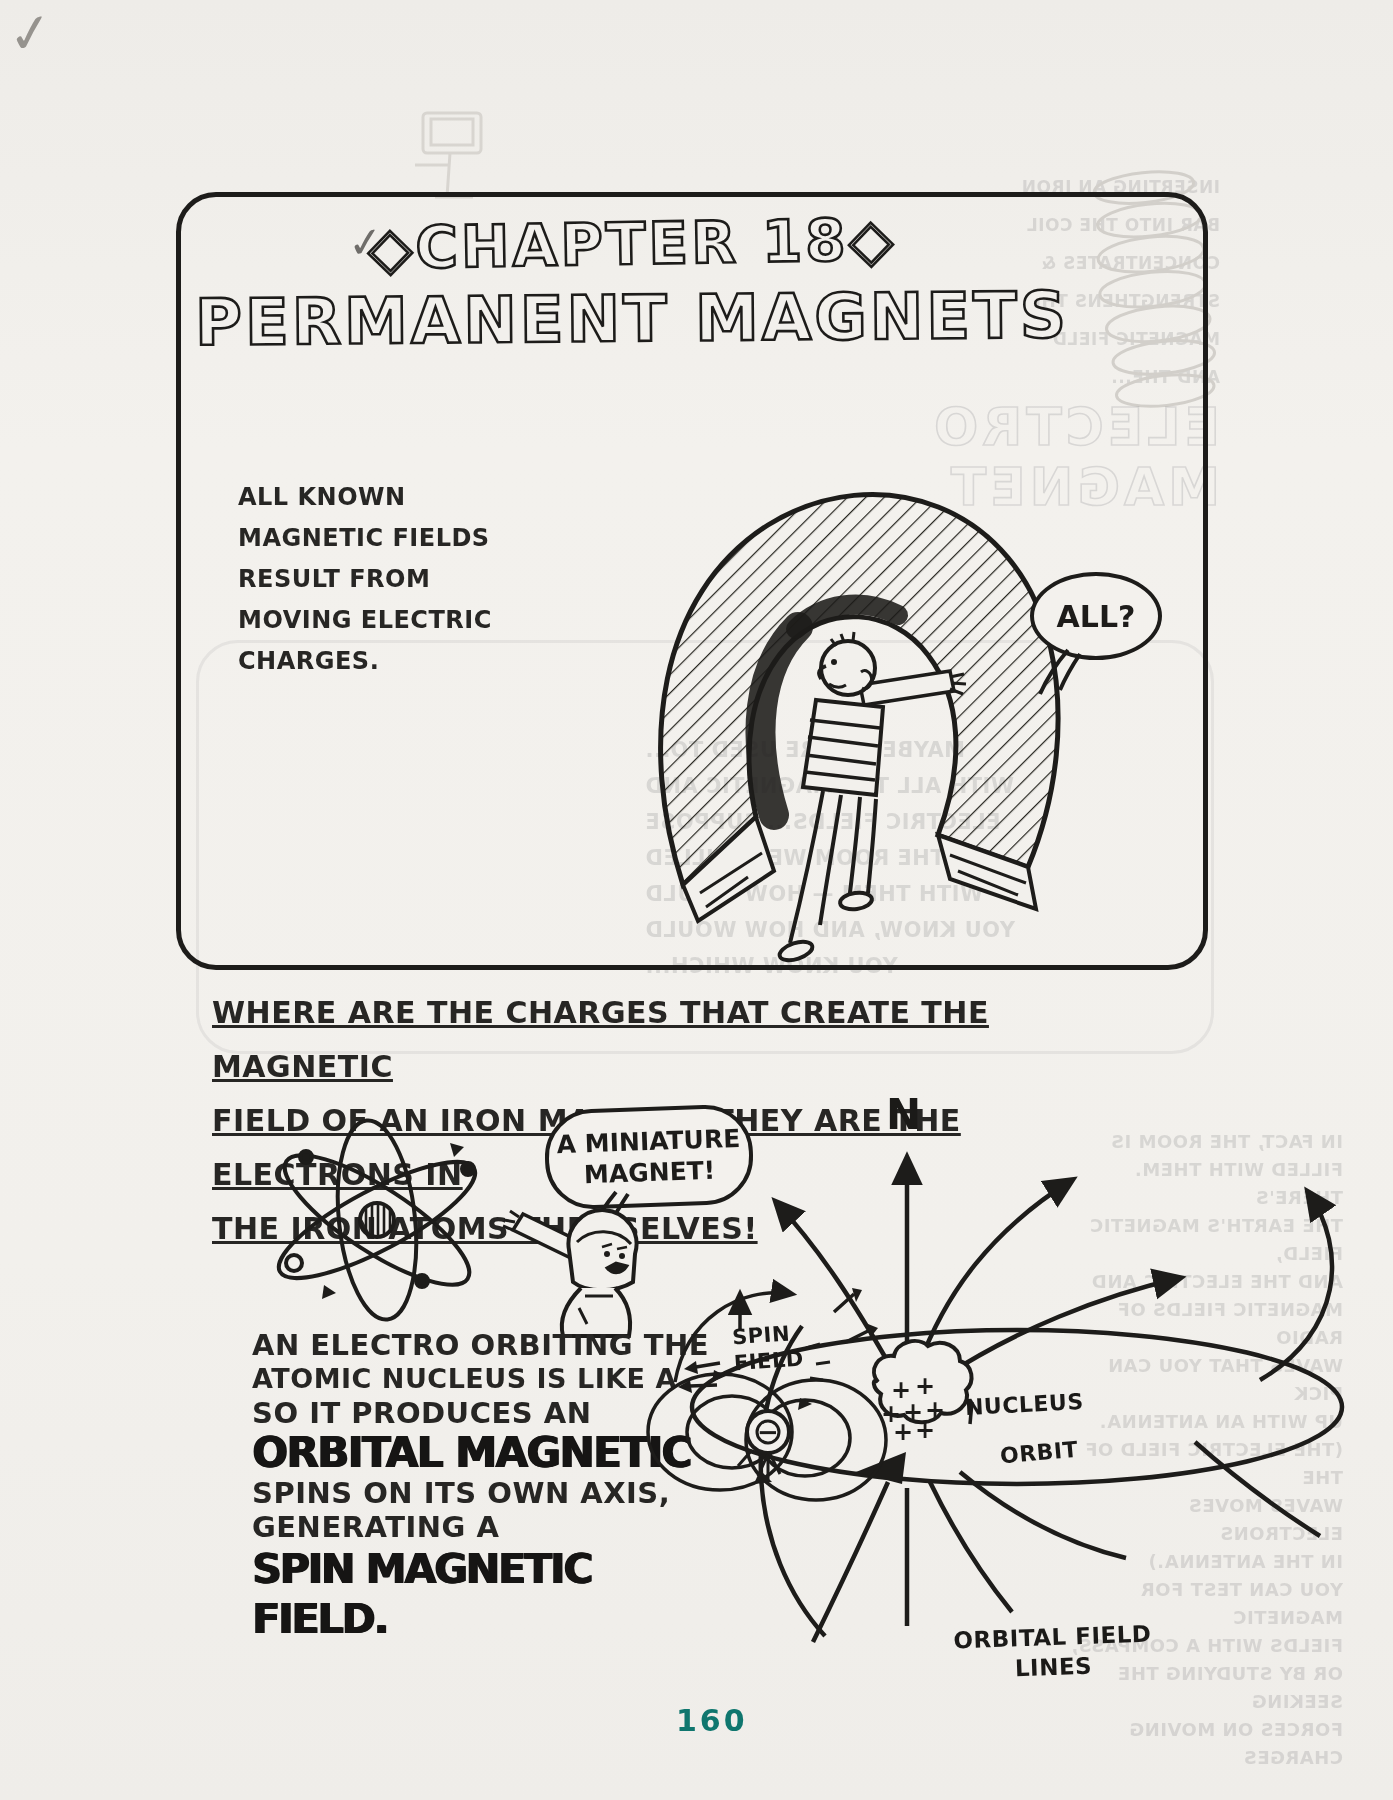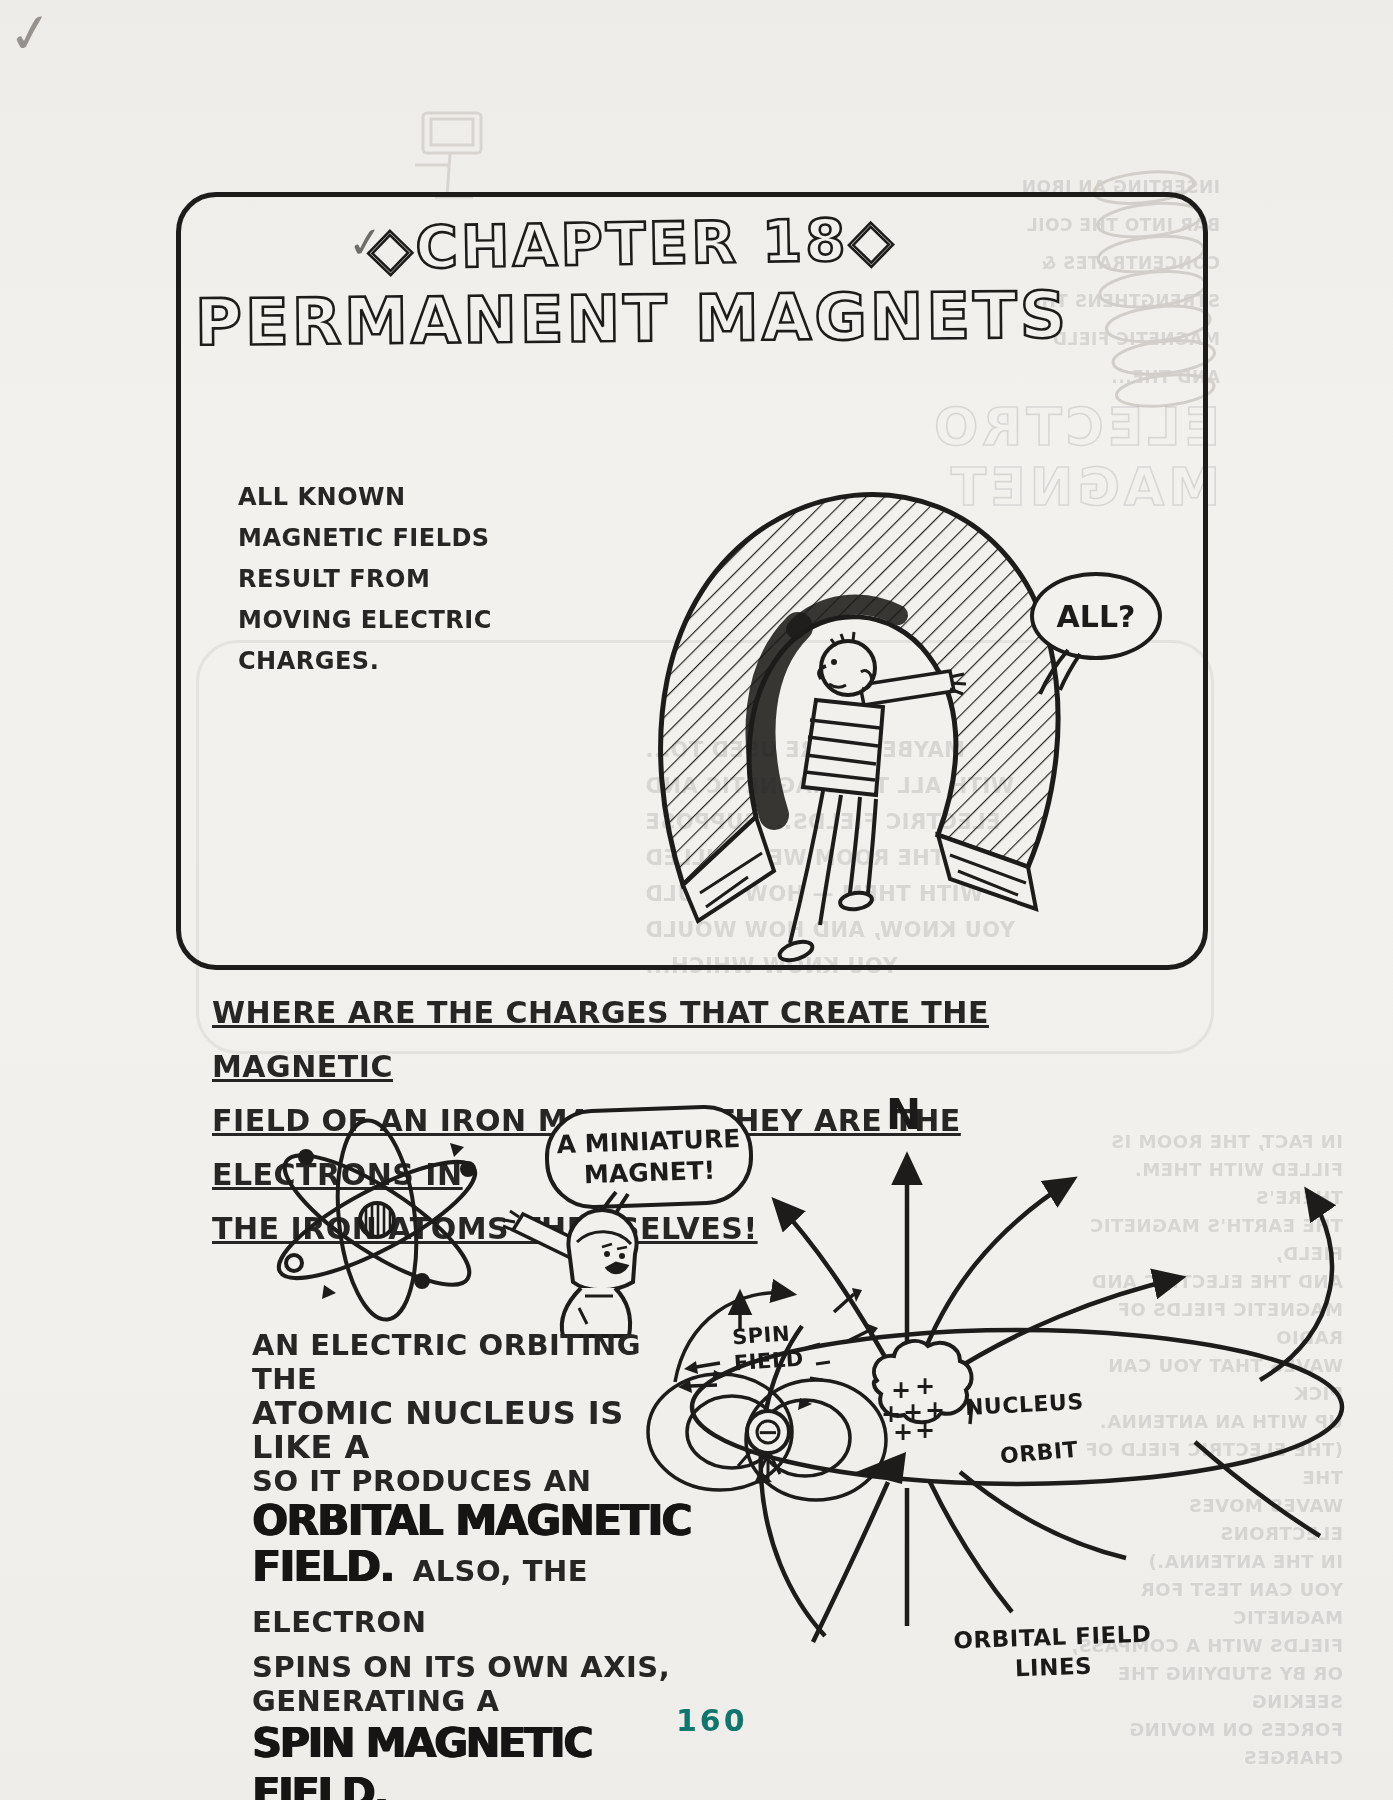--- a/index.html
+++ b/index.html
@@ -187,28 +187,24 @@
     <circle cx="112" cy="62" r="3" fill="#1d1c1a" stroke="none"></circle>
     <circle cx="127" cy="64" r="3" fill="#1d1c1a" stroke="none"></circle>
     <path d="M107,55 l10,-3 M122,57 l10,-2" stroke-width="2.5" fill="none"></path>
     <path d="M112,76 C118,83 127,82 132,74 L121,71 Z" stroke-width="3" fill="#1d1c1a"></path>
     <path d="M86,96 C70,112 64,128 68,144 L134,144 C138,122 130,106 120,96" stroke-width="4" fill="#f2f0ec"></path>
     <path d="M90,104 L118,104 M84,116 L92,132" stroke-width="3" fill="none"></path>
   </g>
 </svg>
 
 <div class="abs" style="left:252px;top:1328px;width:460px;">
-  <div class="hw" style="font-size:29px;line-height:34px;">AN ELECTRIC ORBITING THE</div>
-  <div class="hw" style="font-size:32px;line-height:34px;">ATOMIC NUCLEUS IS LIKE A</div>
+  <div class="hw" style="font-size:29px;line-height:34px;">AN ELECTRO ORBITING THE</div>
+  <div class="hw" style="font-size:27px;line-height:34px;">ATOMIC NUCLEUS IS LIKE A</div>
   <div class="hw" style="font-size:29px;line-height:34px;">SO IT PRODUCES AN</div>
   <div class="hw-big" style="font-size:42px;line-height:46px;">ORBITAL MAGNETIC</div>
-  <div style="line-height:46px;white-space:nowrap;">
-    <span class="hw-big" style="font-size:42px;margin-right:14px;">FIELD.</span>
-    <span class="hw" style="font-size:29px;">ALSO, THE ELECTRON</span>
-  </div>
   <div class="hw" style="font-size:29px;line-height:34px;">SPINS ON ITS OWN AXIS,</div>
   <div class="hw" style="font-size:29px;line-height:34px;">GENERATING A</div>
   <div class="hw-big" style="font-size:41px;line-height:50px;letter-spacing:-2px;">SPIN MAGNETIC FIELD.</div>
 </div>
 
 <svg class="abs" style="left:620px;top:1080px;" width="773" height="610" viewBox="0 0 773 610">
   <g stroke="#1d1c1a" stroke-width="4.5" fill="none">
 
     <ellipse cx="397" cy="327" rx="325" ry="77"></ellipse>
 

